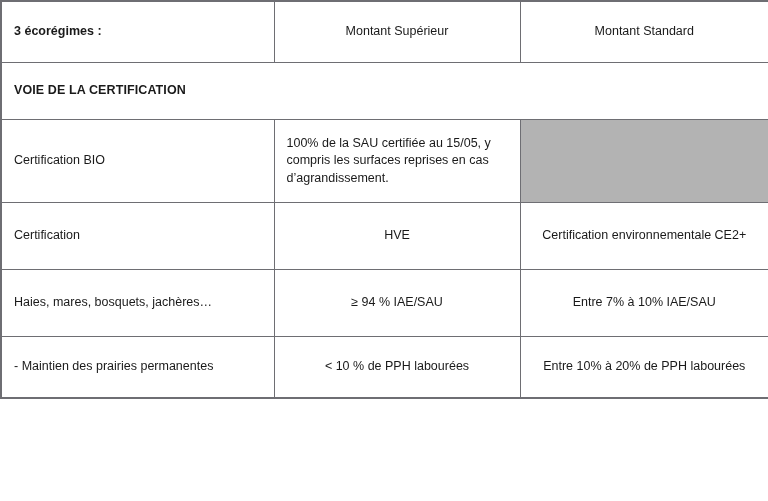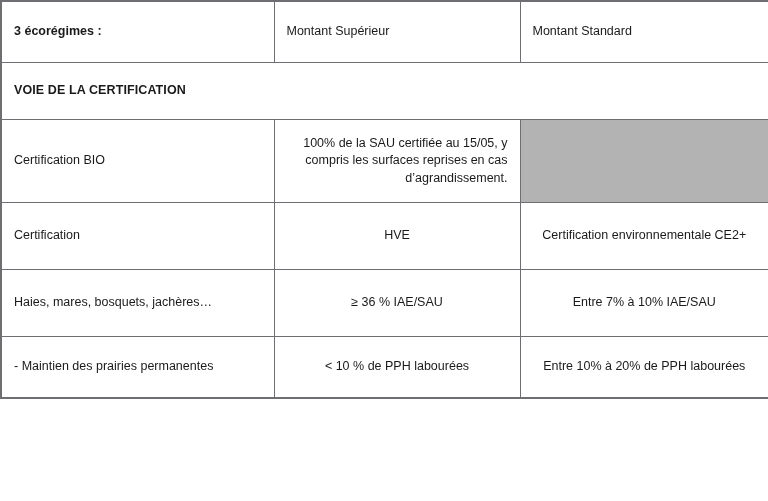--- a/index.html
+++ b/index.html
@@ -47,21 +47,21 @@
   
   .hdr td {
     background: #ddd3e6;
     height: 38px;
   }
   .hdr .hdr-left {
     font-weight: bold;
     text-align: left;
   }
   .hdr .hdr-col {
-    text-align: left;
+    text-align: center;
   }
 
   
   .band td {
     background: #ddd3e6;
     font-weight: bold;
     letter-spacing: 0.1px;
     font-size: 12.5px;
     text-align: left;
     padding-left: 18px;
@@ -70,21 +70,21 @@
   }
 
   
   .label-cell {
     text-align: left;
   }
   .value-cell {
     text-align: center;
   }
   .value-cell.left-align {
-    text-align: right;
+    text-align: left;
   }
   .empty-grey {
     background: #b3b3b3 !important;
   }
 
   .r-bio td { height: 60px; }
   .r-cert td { height: 44px; margin-top: 7px; }
   .r-iae td { height: 44px; }
   .r-div td { height: 46px; }
   .r-prairies td { height: 38px; }
@@ -119,21 +119,21 @@
 
       <tr class="r-cert">
         <td class="label-cell">Certification</td>
         <td class="value-cell">HVE</td>
         <td class="value-cell">Certification environnementale CE2+</td>
       </tr>
 
 
       <tr class="r-iae">
         <td class="label-cell">Haies, mares, bosquets, jachères…</td>
-        <td class="value-cell">≥ 36 % IAE/SAU</td>
+        <td class="value-cell">≥ 94 % IAE/SAU</td>
         <td class="value-cell">Entre 7% à 10% IAE/SAU</td>
       </tr>
 
 
 
       <tr class="r-prairies">
         <td class="label-cell">- Maintien des prairies permanentes</td>
         <td class="value-cell">&lt; 10 % de PPH labourées</td>
         <td class="value-cell">Entre 10% à 20% de PPH labourées</td>
       </tr>

